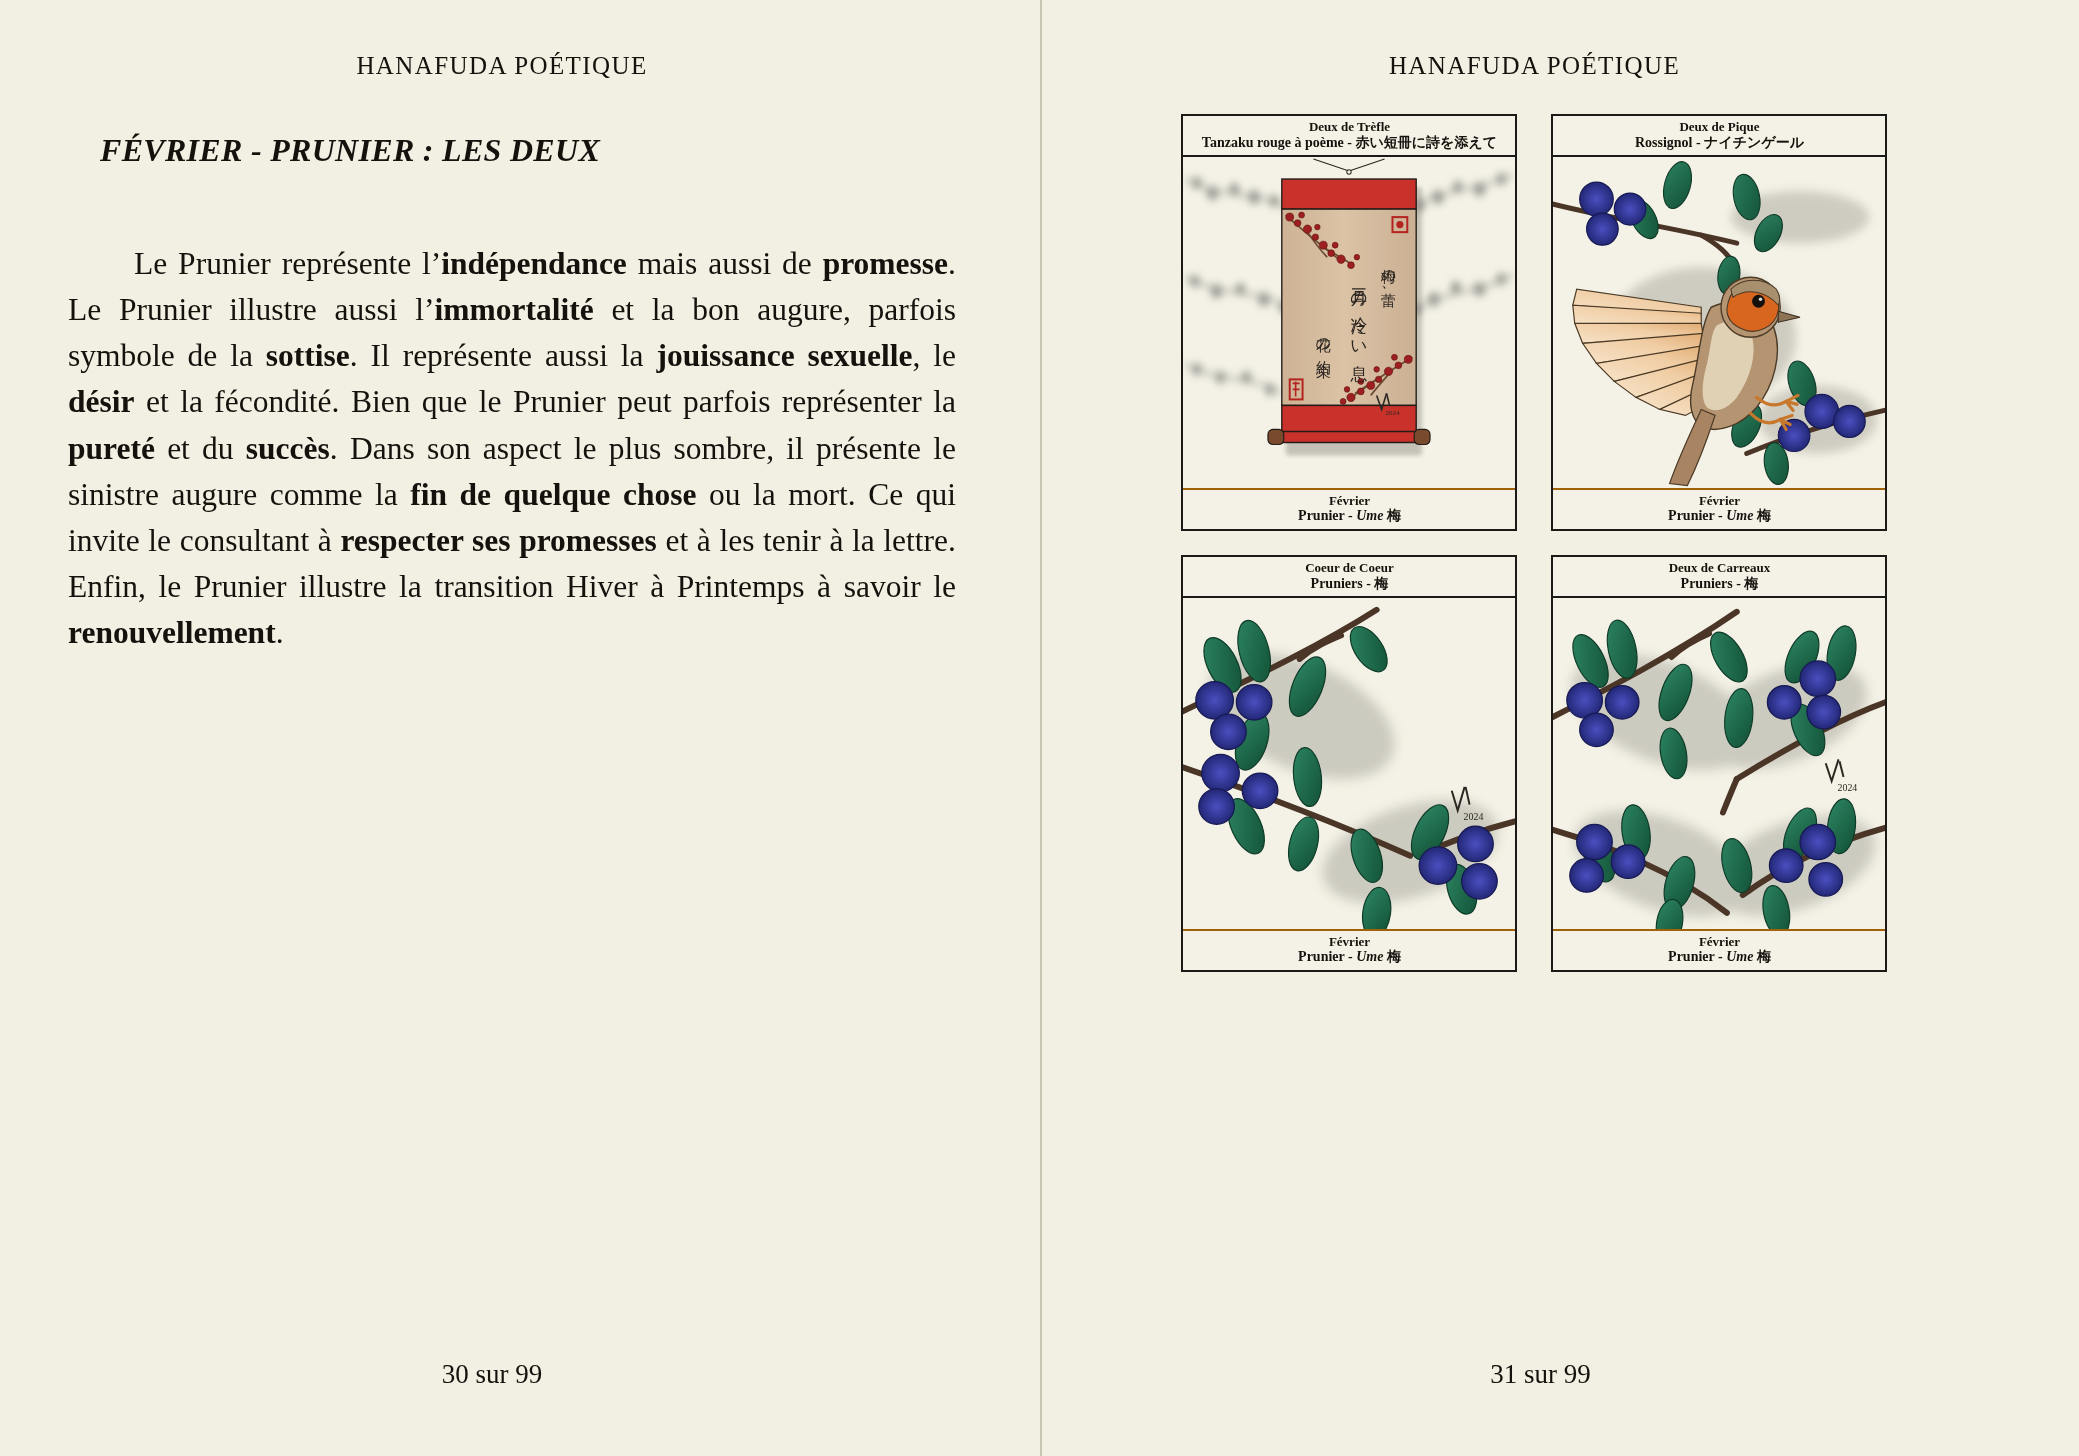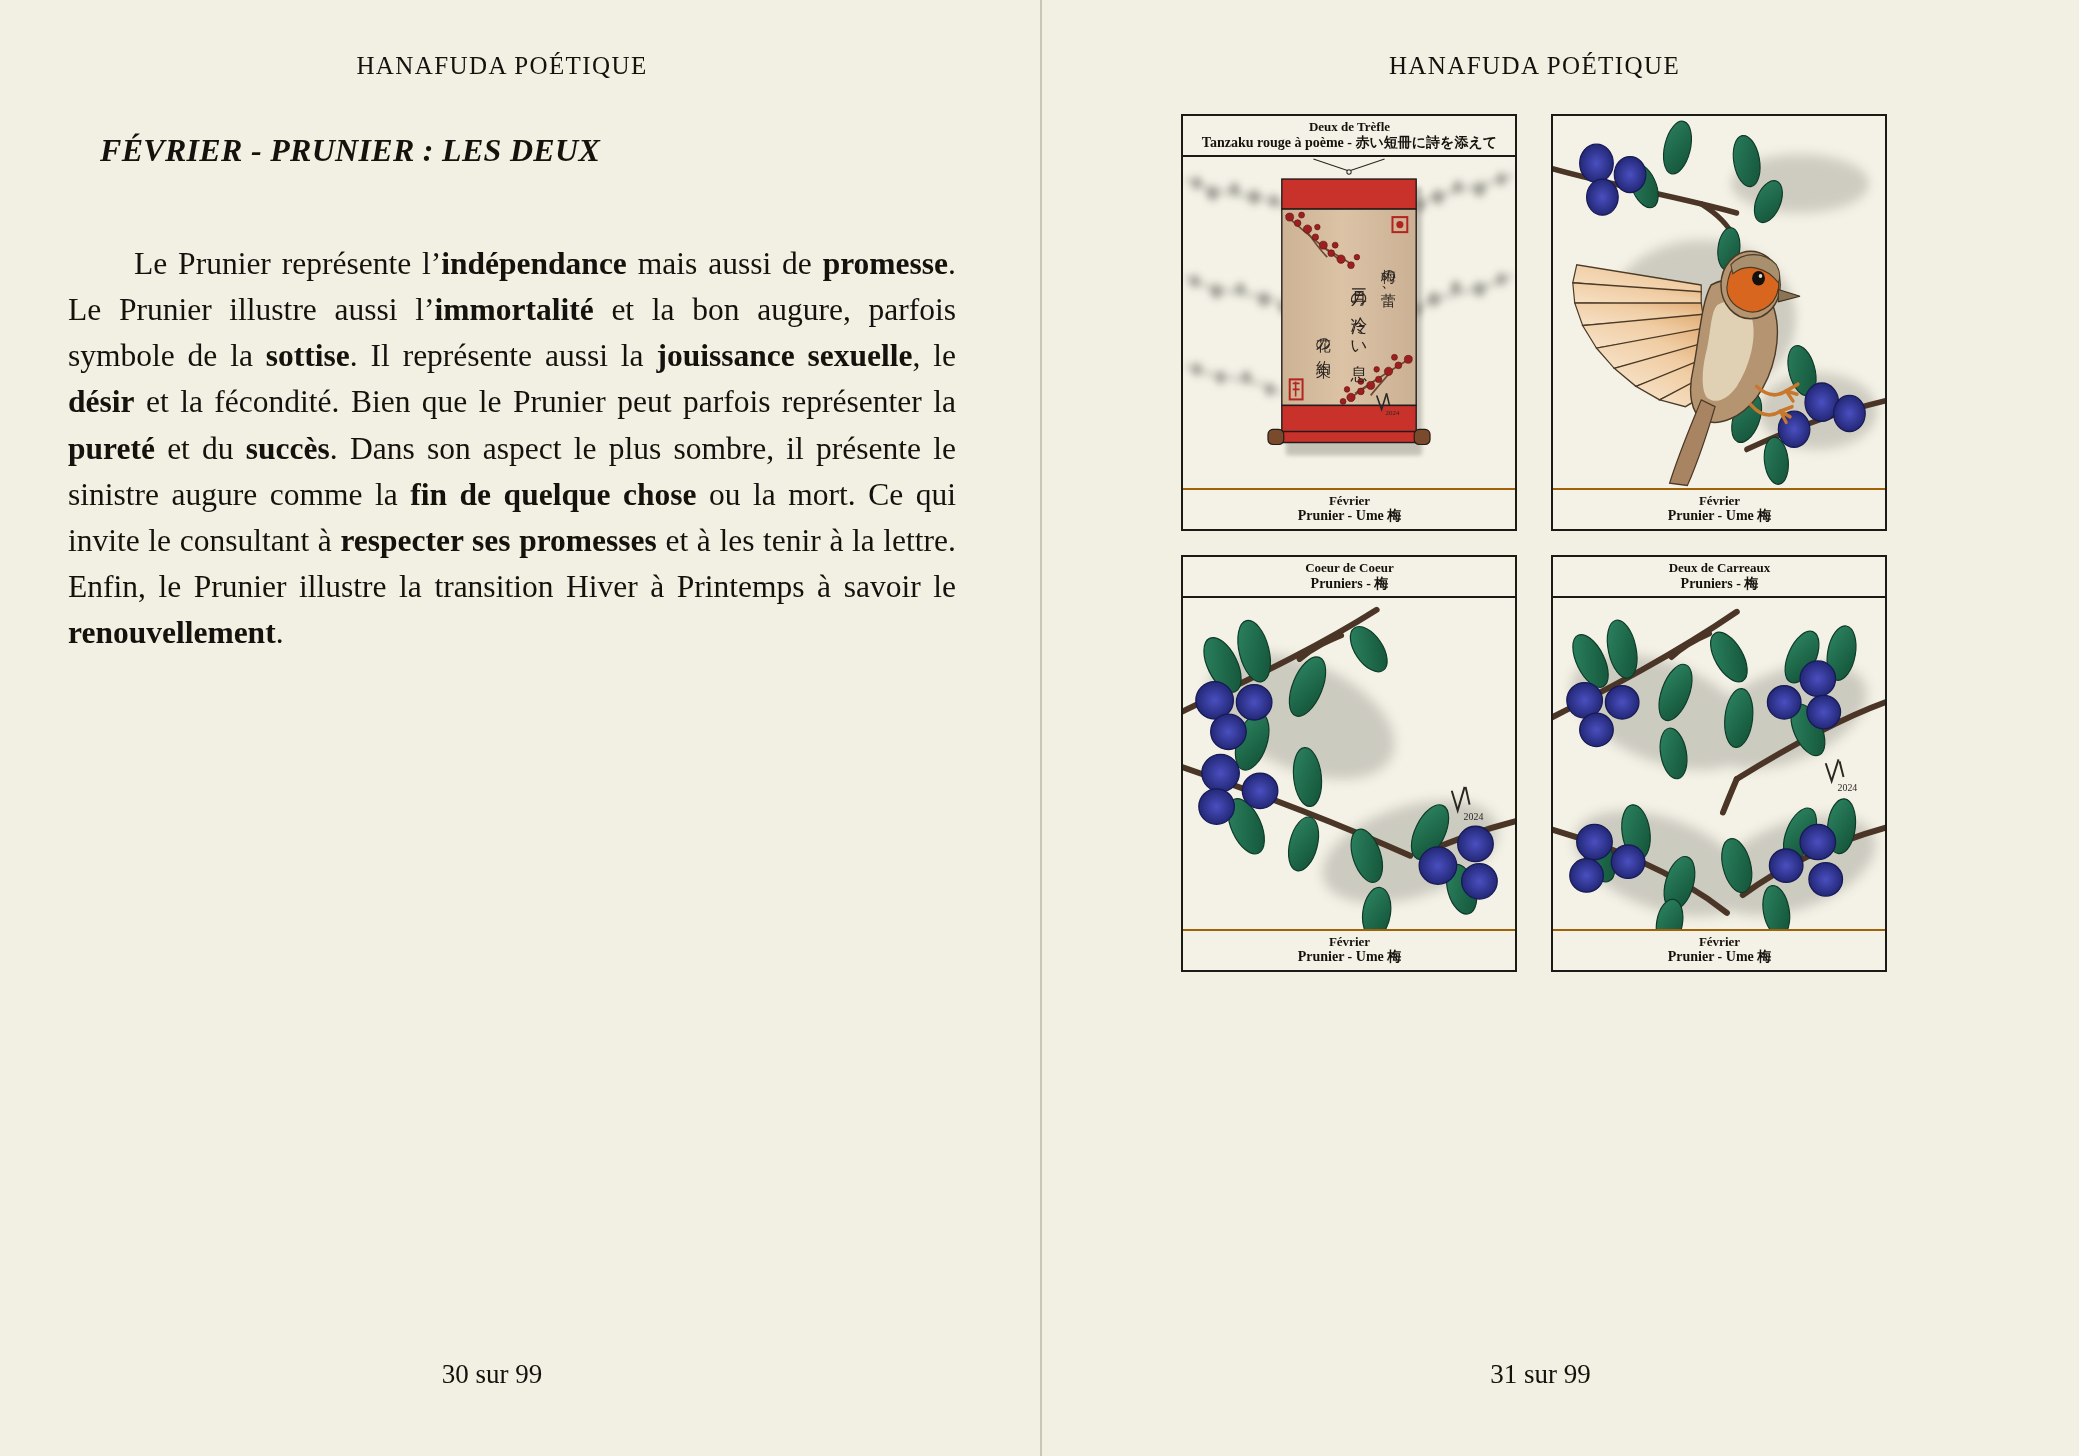--- a/index.html
+++ b/index.html
@@ -69,21 +69,21 @@
     padding:4px 2px 5px;
     font-size:13.5px;
     font-weight:700;
     background:#f4f2e6;
     position:relative;z-index:3;
   }
   .card-head{border-bottom:2px solid #1b1a17;}
   .card-foot{border-top:2px solid #a16207;font-weight:700;}
   .card-head .l1,.card-foot .l1{font-size:13px;}
   .card-head .l2,.card-foot .l2{font-size:14px;}
-  .card-foot .ital{font-weight:700;margin-top:32px;}
+  .card-foot .ital{font-style:italic;font-weight:700;margin-top:32px;}
   .card-art{flex:1 1 auto;position:relative;overflow:hidden;background:#f4f2e6;}
   .card-art svg{position:absolute;inset:0;width:100%;height:100%;display:block;}
 </style>
 </head>
 <body>
 
 <div class="spread">
 
   <div class="page page-left">
     <div class="running-head">HANAFUDA POÉTIQUE</div>
@@ -227,20 +227,24 @@
             <text x="142" y="168" font-size="15" fill="#2b2520" writing-mode="tb" style="letter-spacing:3px">花の約束</text>
           </svg>
         </div>
         <div class="card-foot">
           <div class="l1">Février</div>
           <div class="l2"><span>Prunier - </span><span class="ital">Ume</span><span> 梅</span></div>
         </div>
       </div>
 
       <div class="card">
+        <div class="card-head">
+          <div class="l1">Deux de Pique</div>
+          <div class="l2">Rossignol - ナイチンゲール</div>
+        </div>
         <div class="card-art">
           <svg viewBox="0 0 336 330" preserveAspectRatio="none">
             <defs>
               <filter id="sh2">
                   <feGaussianBlur stdDeviation="5"></feGaussianBlur>
                 </filter>
               <linearGradient id="wingg" x1="0" y1="1" x2="1" y2="0">
                 <stop offset="0" stop-color="#f7e3c8"></stop>
                   <stop offset=".6" stop-color="#f0cda4"></stop>
                   <stop offset="1" stop-color="#e0ab72"></stop>

